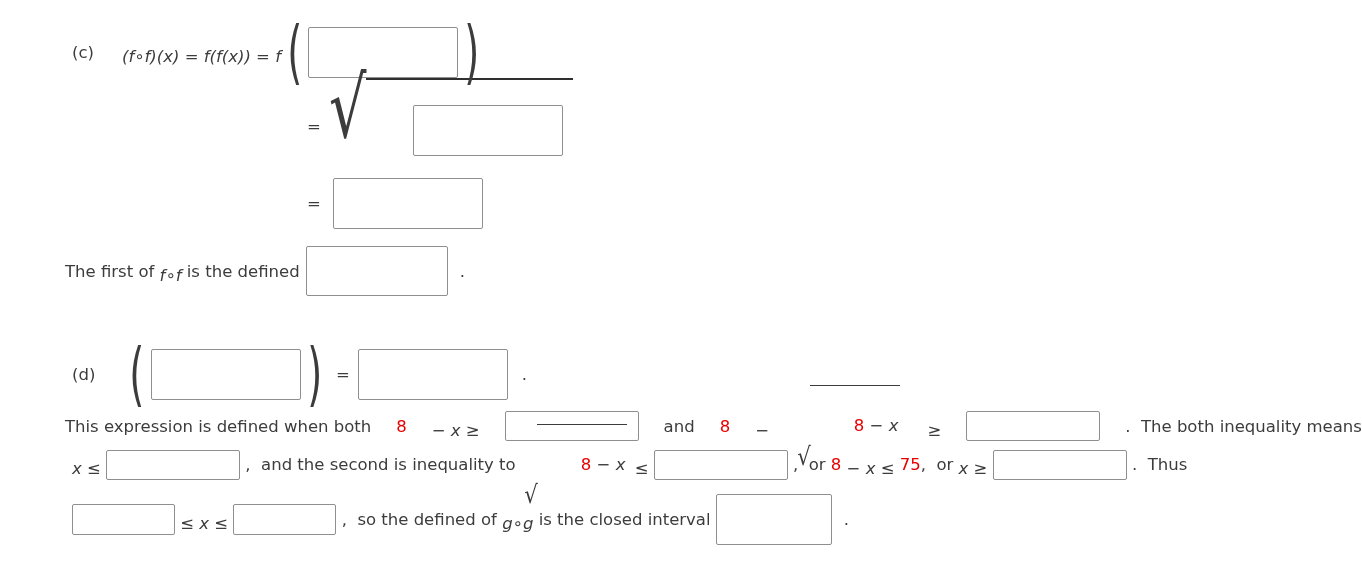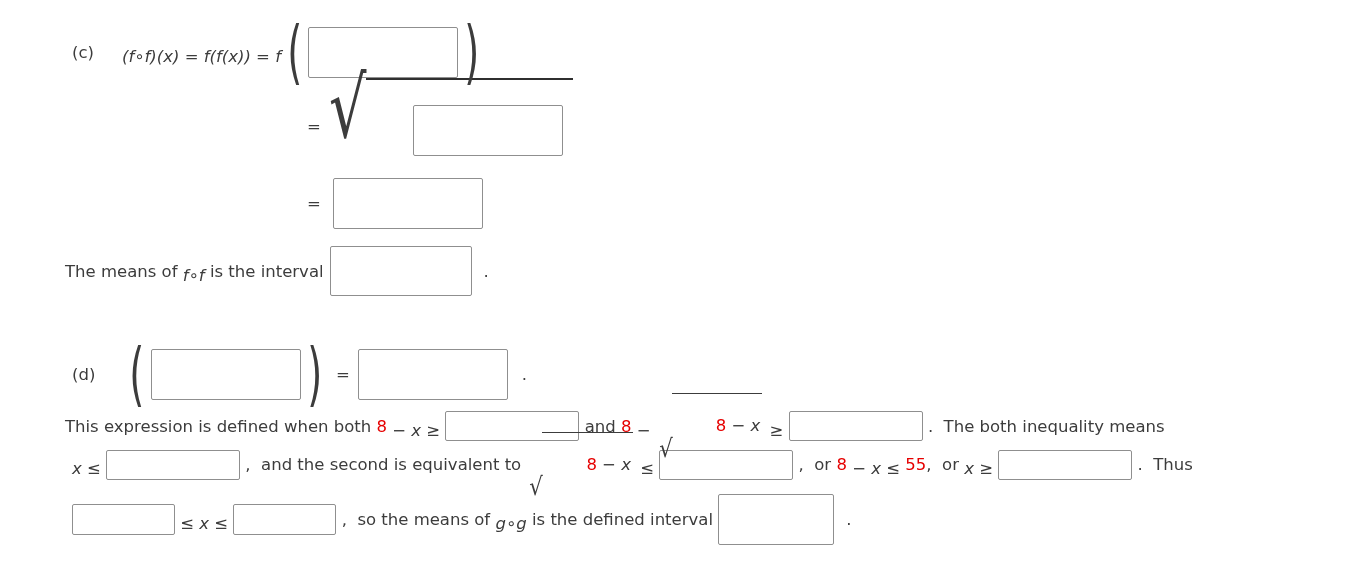--- a/index.html
+++ b/index.html
@@ -27,36 +27,36 @@
          transform:scaleX(.55);font-weight:400;}
   
   .bigsqrt{display:inline-flex;align-items:flex-start;}
   .bigsqrt .rs{font-size:84px;line-height:60px;display:inline-block;
                transform:scaleX(.7);margin:0 -8px 0 -10px;font-style:normal;}
   .bigsqrt .rc{border-top:2px solid #2f2f2f;padding:6px 10px 0 5px;}
   
   .isqrt{display:inline-flex;align-items:flex-end;margin:0 2px;}
   .isqrt .isign{font-size:25px;line-height:20px;display:inline-block;
                 transform:scaleX(.85);margin-right:-2px;font-style:normal;}
-  .isqrt .iarg{border-top:1.6px solid #3c3c3c;padding:4px 2px;line-height:1.15;}
+  .isqrt .iarg{border-top:1.6px solid #3c3c3c;padding:12px 2px;line-height:1.15;}
   
   .row-c1{height:52px;margin-bottom:18px;margin-left:7px;}
   .row-c1 .lbl{margin-right:28px;}
   .row-c2{height:60px;margin-bottom:20px;margin-left:242px;}
   .row-c2 .eq{margin-right:10px;}
   .row-c3{height:54px;margin-bottom:15px;margin-left:242px;}
   .row-c3 .eq{margin-right:12px;}
   .row-c4{height:52px;margin-bottom:49px;}
   .row-c4 .box{margin-left:6px;}
   .row-c4 .dot{margin-left:12px;}
   .row-d1{height:56px;margin-bottom:8px;margin-left:7px;}
   .row-d1 .lbl{margin-right:28px;}
   .row-d1 .eq{margin:0 8px;}
   .row-d1 .dot{margin-left:14px;}
-  .row-d2{height:32px;margin-bottom:7px;}
+  .row-d2{height:32px;margin-bottom:7px;justify-content:space-between;}
   .row-d3{height:31px;margin-bottom:13px;margin-left:7px;}
   .row-d4{height:52px;margin-left:7px;}
 </style>
 </head>
 <body>
 
 <div class="page">
 
   <div class="row row-c1">
     <span class="lbl t">(c)</span>
@@ -75,23 +75,23 @@
       </span>
     </span>
   </div>
 
   <div class="row row-c3">
     <span class="eq t">=</span>
     <input type="text" class="box box-lg" style="">
   </div>
 
   <div class="row row-c4">
-    <span class="t">The means of </span>
+    <span class="t">The first of </span>
     <span class="m">f∘f</span>
-    <span class="t"> is the interval</span>
+    <span class="t"> is the defined</span>
     <input type="text" class="box box-md" style="">
     <span class="dot t">.</span>
   </div>
 
   <div class="row row-d1">
     <span class="lbl t">(d)</span>
     <span class="paren">(</span>
     <input type="text" class="box box-lg" style="">
     <span class="paren">)</span>
     <span class="eq t">=</span>
@@ -114,43 +114,43 @@
       </span>
     </span>
     <span class="m"> ≥ </span>
     <input type="text" class="box box-sm" style="">
     <span class="t"> .  The both inequality means</span>
   </div>
 
   <div class="row row-d3">
     <span class="m">x ≤ </span>
     <input type="text" class="box box-sm" style="">
-    <span class="t"> ,  and the second is equivalent to </span>
+    <span class="t"> ,  and the second is inequality to </span>
     <span class="isqrt">
       <span class="isign">√</span>
       <span class="iarg">
         <span class="r">8</span><span class="m"> − x</span>
       </span>
     </span>
     <span class="m"> ≤ </span>
     <input type="text" class="box box-sm" style="">
     <span class="t"> ,  or </span>
     <span class="r">8</span>
     <span class="m"> − x ≤ </span>
-    <span class="r">55</span>
+    <span class="r">75</span>
     <span class="t">,  or </span>
     <span class="m">x ≥ </span>
     <input type="text" class="box box-sm" style="">
     <span class="t"> .  Thus</span>
   </div>
 
   <div class="row row-d4">
     <input type="text" class="box box-xs" style="">
     <span class="m"> ≤ x ≤ </span>
     <input type="text" class="box box-xs" style="">
-    <span class="t"> ,  so the means of </span>
+    <span class="t"> ,  so the defined of </span>
     <span class="m">g∘g</span>
-    <span class="t"> is the defined interval </span>
+    <span class="t"> is the closed interval </span>
     <input type="text" class="box box-interval" style="">
     <span class="dot t" style="margin-left:12px;">.</span>
   </div>
 
 </div>
 
 </body></html>

